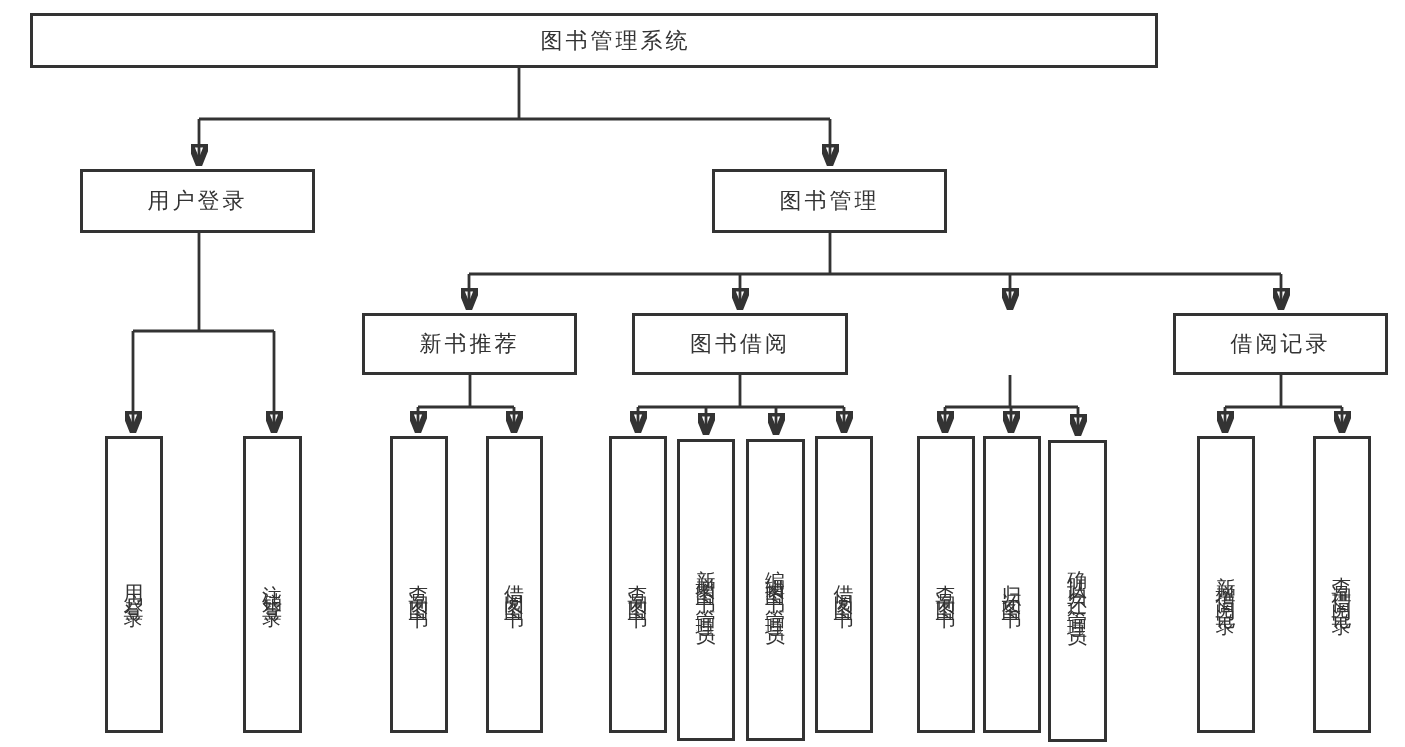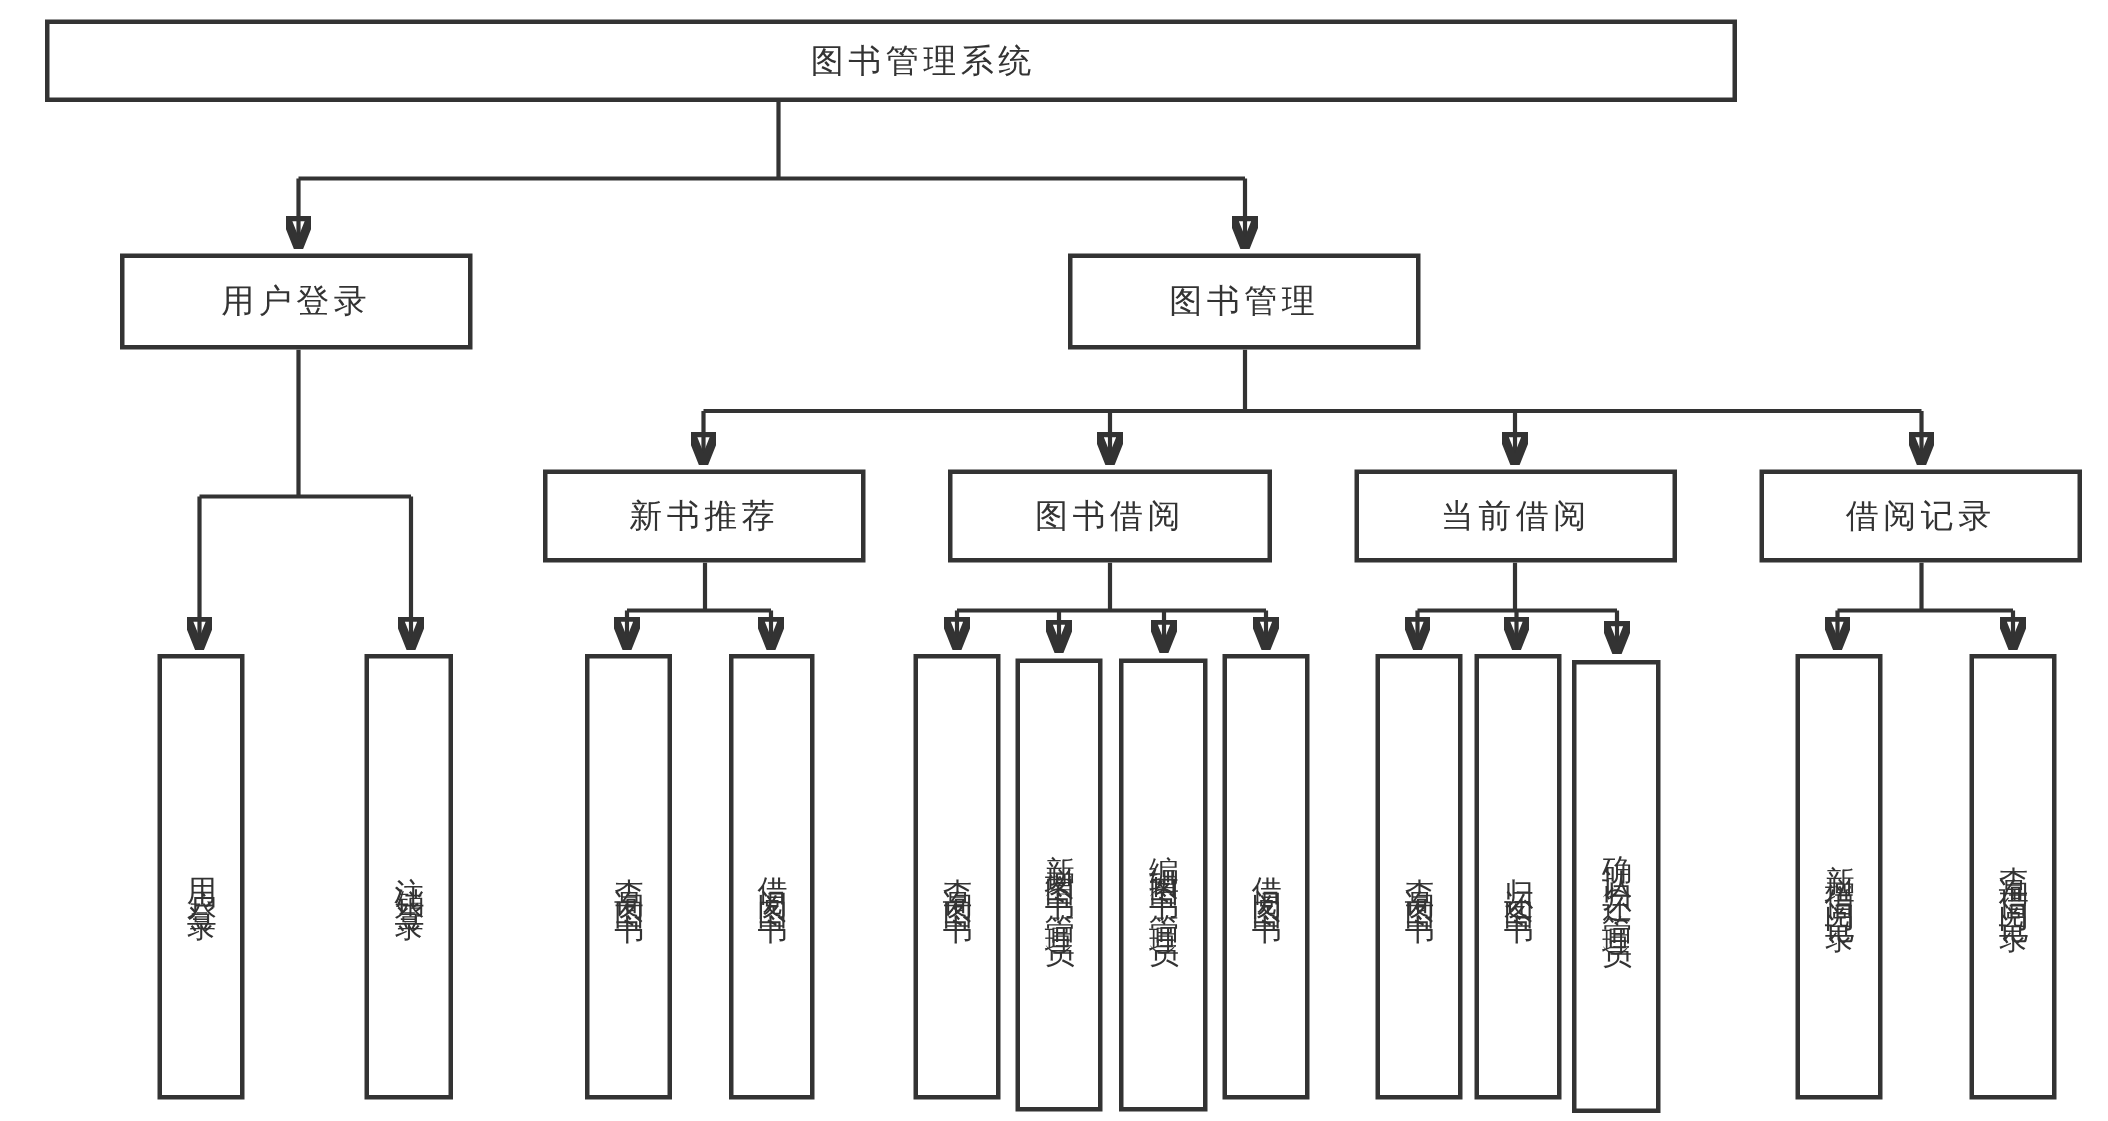--- a/index.html
+++ b/index.html
@@ -106,21 +106,20 @@
     <line x1="1342" y1="407" x2="1342" y2="431" marker-end="url(#arrow)"></line>
   </svg>
 
   <div class="box" style="left:30px;top:13px;width:1128px;height:55px;padding-left:43px;">图书管理系统</div>
 
   <div class="box" style="left:80px;top:169px;width:235px;height:64px;">用户登录</div>
   <div class="box" style="left:712px;top:169px;width:235px;height:64px;">图书管理</div>
 
   <div class="box" style="left:362px;top:313px;width:215px;height:62px;">新书推荐</div>
   <div class="box" style="left:632px;top:313px;width:216px;height:62px;">图书借阅</div>
-  <div class="box" style="left:903px;top:313px;width:215px;height:62px;">当前借阅</div>
   <div class="box" style="left:1173px;top:313px;width:215px;height:62px;">借阅记录</div>
 
   <div class="box vbox" style="left:105px;top:436px;width:58px;height:297px;">用户登录</div>
   <div class="box vbox" style="left:243px;top:436px;width:59px;height:297px;">注销登录</div>
 
   <div class="box vbox" style="left:390px;top:436px;width:58px;height:297px;">查询图书</div>
   <div class="box vbox" style="left:486px;top:436px;width:57px;height:297px;">借阅图书</div>
 
   <div class="box vbox" style="left:609px;top:436px;width:58px;height:297px;">查询图书</div>
   <div class="box vbox" style="left:677px;top:439px;width:58px;height:302px;">新增图书（管理员）</div>

